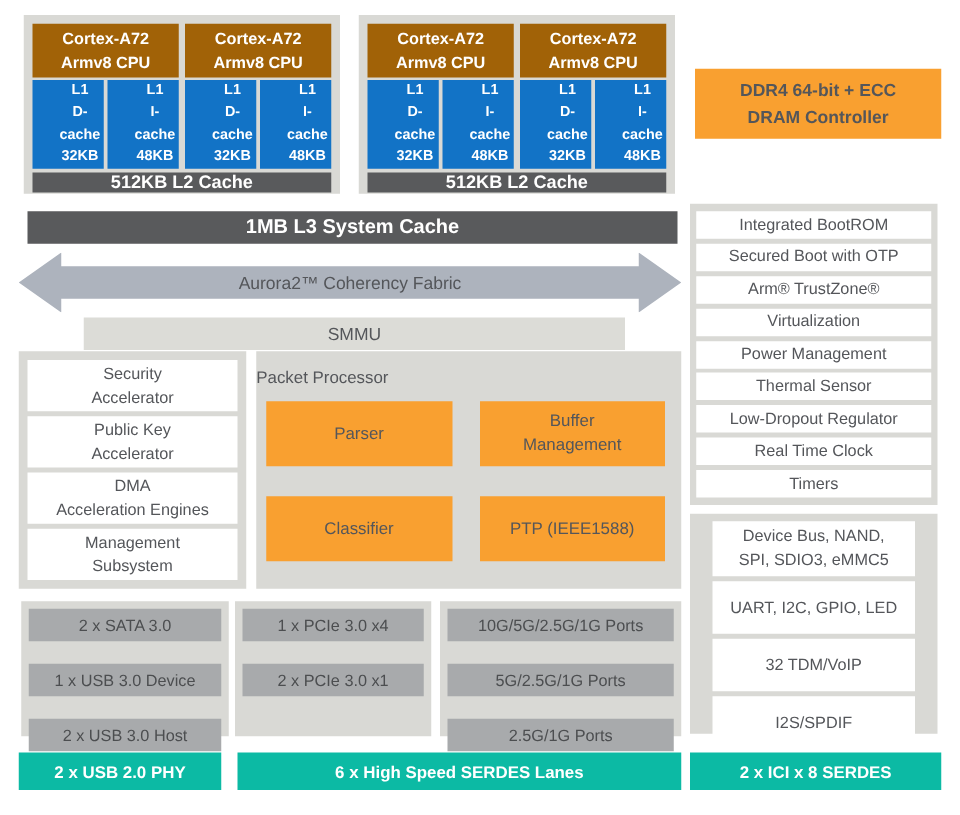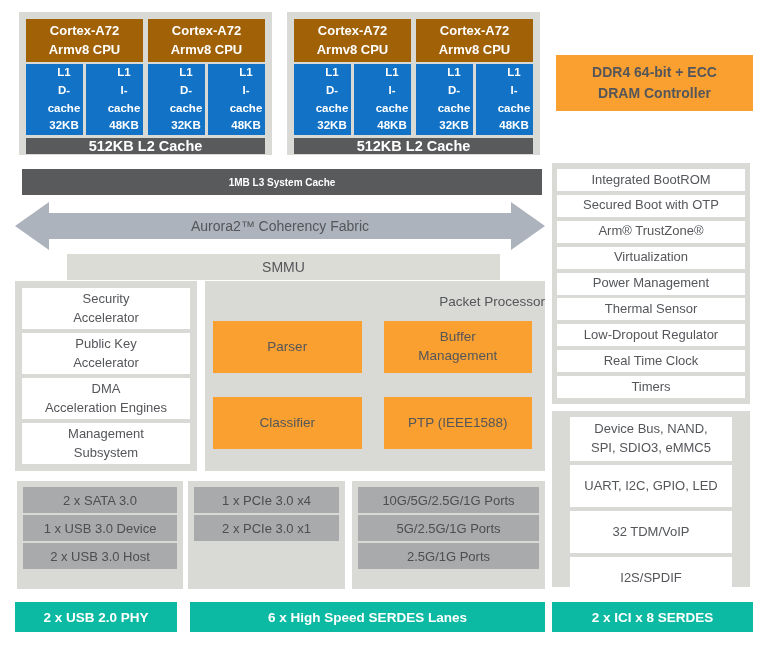--- a/index.html
+++ b/index.html
@@ -21,49 +21,49 @@
   .cache{flex:1;background:#1273c6;color:#ffffff;font-size:11.5px;font-weight:bold;line-height:1.55;padding-left:19px;}
   .l2bar{height:23px;margin-top:3px;background:#595a5c;color:#ffffff;
          font-size:14.5px;font-weight:bold;}
 
   
   .ddr{left:556px;top:55px;width:197px;height:56px;background:#f9a030;
        color:#54565a;font-size:14px;font-weight:bold;line-height:1.5;}
 
   
   .l3bar{left:22px;top:169px;width:520px;height:26px;background:#595a5c;
-         color:#ffffff;font-size:10px;font-weight:bold;}
+         color:#ffffff;font-size:16px;font-weight:bold;}
   .fabric{left:15px;top:202px;width:530px;height:48px;background:#adb3bd;
           color:#54565a;font-size:14px;
           clip-path:polygon(0 50%,34px 0,34px 11px,496px 11px,496px 0,100% 50%,496px 100%,496px 37px,34px 37px,34px 100%);}
   .smmu{left:67px;top:254px;width:433px;height:26px;background:#dcdcd7;
         color:#54565a;font-size:14px;}
 
   
   .panel{background:#d9d9d5;}
   .leftcol{left:15px;top:281px;width:182px;height:190px;padding:7px;
            display:flex;flex-direction:column;gap:4px;}
   .witem{background:#ffffff;color:#54565a;font-size:13px;line-height:1.45;flex:1;}
 
   .packet{left:205px;top:281px;width:340px;height:190px;}
-  .ptitle{margin-top:13px;text-align:right;font-size:13.5px;color:#54565a;}
+  .ptitle{margin-top:13px;text-align:left;font-size:13.5px;color:#54565a;}
   .pgrid{display:grid;grid-template-columns:1fr 1fr;column-gap:22px;row-gap:24px;
          padding:12px 13px 0 8px;}
   .obox{height:52px;background:#f9a030;color:#54565a;font-size:13.5px;line-height:1.4;}
 
   .rcol1{left:552px;top:163px;width:198px;height:241px;padding:6px 5px;
          display:flex;flex-direction:column;justify-content:space-between;}
   .rcol1 .witem{flex:none;height:22px;}
   .rcol2{left:552px;top:411px;width:198px;height:176px;padding:6px 18px;
          display:flex;flex-direction:column;gap:4px;}
   .rcol2 .witem{flex:none;height:42px;}
   .rcol2 .witem.tall{height:44px;}
 
   
-  .iopanel{padding:6px;display:flex;flex-direction:column;gap:2px;}
+  .iopanel{padding:6px;display:flex;flex-direction:column;gap:18px;}
   .iobox1{left:17px;top:481px;width:166px;height:108px;}
   .iobox2{left:188px;top:481px;width:157px;height:108px;}
   .iobox3{left:352px;top:481px;width:193px;height:108px;}
   .gbox{background:#a8aaac;color:#4c4e50;font-size:13px;height:26px;flex:none;}
 
   
   .teal{background:#0cbaa4;color:#ffffff;font-size:13.5px;font-weight:bold;height:30px;top:602px;}
   .teal1{left:15px;width:162px;}
   .teal2{left:190px;width:355px;}
   .teal3{left:552px;width:201px;}

